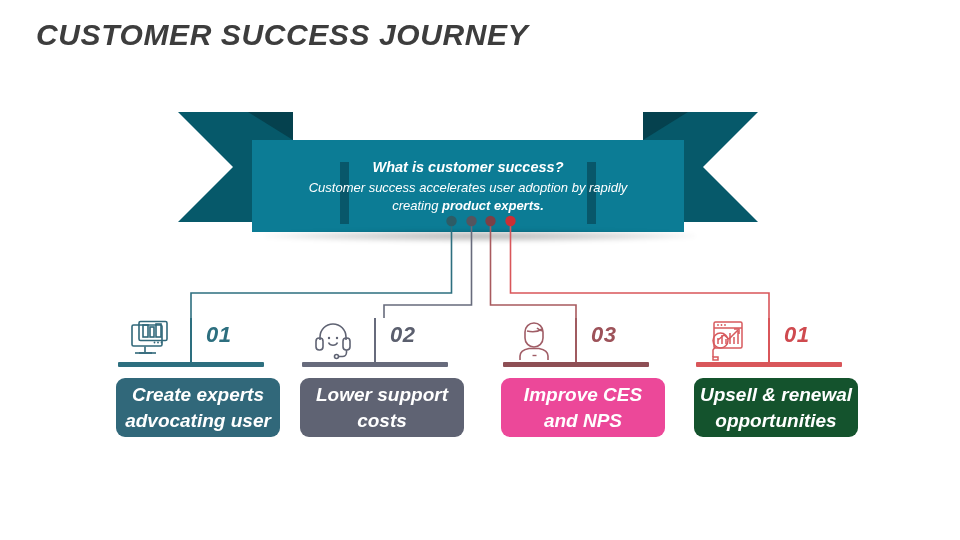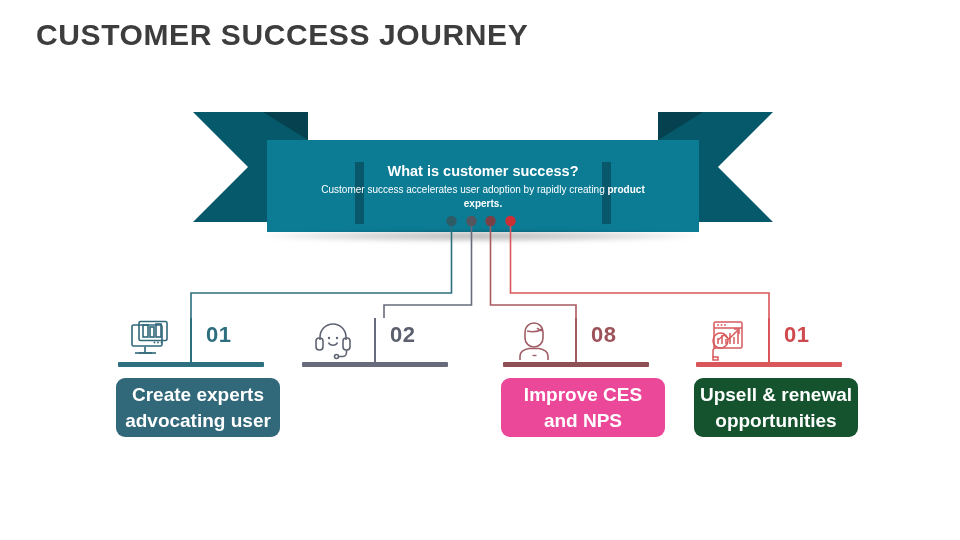--- a/index.html
+++ b/index.html
@@ -3,54 +3,54 @@
 <meta charset="utf-8">
 <style>
   html,body{margin:0;padding:0;}
   body{
     width:960px;height:540px;
     background:#ffffff;
     font-family:"Liberation Sans", sans-serif;
     overflow:hidden;
     position:relative;
   }
-  #stage{position:absolute;left:0;top:0;width:797px;height:540px;}
+  #stage{position:absolute;left:0;top:0;width:797px;height:540px;font-style:italic;}
 
   
   .page-title{
     position:absolute;left:36px;top:18px;
     font-size:30px;font-weight:bold;
     letter-spacing:.6px;
     color:#3d3d3d;
     white-space:nowrap;
   }
 
   
-  .ribbon{position:absolute;left:193px;top:112px;width:580px;height:120px;}
+  .ribbon{position:absolute;left:178px;top:112px;width:580px;height:120px;}
   .tail{position:absolute;top:0;width:115px;height:110px;background:#06596a;}
   .tail.left{left:0;clip-path:polygon(0 0,115px 0,115px 110px,0 110px,55px 55px);}
   .tail.right{right:0;clip-path:polygon(0 0,115px 0,60px 55px,115px 110px,0 110px);}
   .fold{position:absolute;top:0;width:45px;height:28px;background:#05414e;}
   .fold.left{left:70px;clip-path:polygon(0 0,45px 0,45px 28px);}
   .fold.right{right:70px;clip-path:polygon(0 0,45px 0,0 28px);}
   .panel{
     position:absolute;left:74px;top:28px;width:432px;height:92px;
     background:#0c7c95;
     box-sizing:border-box;
     display:flex;align-items:center;justify-content:center;
   }
   .accent-bar{position:absolute;top:22px;width:9px;height:62px;background:#08576a;}
   .accent-bar.l{left:88px;}
   .accent-bar.r{right:88px;}
   .panel-text{
     width:360px;text-align:center;color:#ffffff;
     line-height:1.32;position:relative;z-index:2;
   }
   .panel-head{font-size:14.5px;font-weight:bold;display:block;margin-bottom:2px;}
-  .panel-body{font-size:10px;display:block;}
+  .panel-body{font-size:13px;display:block;}
   .panel-body b{font-weight:bold;}
 
   .banner-shadow{
     position:absolute;left:265px;top:230px;width:430px;height:12px;
     background:radial-gradient(ellipse at center,rgba(0,0,0,.30) 0%,rgba(0,0,0,.10) 55%,rgba(0,0,0,0) 75%);
     filter:blur(2px);
   }
 
   
   #wires{position:absolute;left:0;top:0;width:960px;height:540px;}
@@ -152,35 +152,41 @@
           <circle cx="27" cy="20" r="1.2" fill="#5f6373" stroke="none"></circle>
           <path d="M18.5 24.5a5 5 0 0 0 9 0"></path>
           <path d="M36.5 32v2.5a4 4 0 0 1-4 4h-4"></path>
           <circle cx="26.5" cy="38.5" r="2"></circle>
         </svg>
       </div>
       <div class="vrule" style="background:#676b7c"></div>
       <div class="num" style="color:#5b5f6e">02</div>
     </div>
     <div class="underline" style="background:#676b7c"></div>
+    <div class="card" style="background:#5f6373">
+      <div>
+        <span>Lower support</span>
+        <span>costs</span>
+      </div>
+    </div>
   </div>
 
   <div class="col" style="left:493px">
     <div class="icon-row">
       <div class="ico">
         <svg viewBox="0 0 46 44" width="46" height="44" fill="none" stroke="#a05d66" stroke-width="1.6">
           <path d="M14 20v-6a9 9 0 0 1 18 0v6a9 9 0 0 1-18 0z"></path>
           <path d="M16 13c4 1 10 1.5 15-2"></path>
           <path d="M26 10c1.5 1.5 3.5 2.5 6 3"></path>
           <path d="M9 42v-4c0-4 4-6.5 9-7.5h10c5 1 9 3.5 9 7.5v4"></path>
           <path d="M21.5 37.5h4" stroke-width="1.4"></path>
         </svg>
       </div>
       <div class="vrule" style="background:#a05b60"></div>
-      <div class="num" style="color:#9d5259">08</div>
+      <div class="num" style="color:#9d5259">03</div>
     </div>
     <div class="underline" style="background:#8e4f55"></div>
     <div class="card" style="background:#ec4899">
       <div>
         <span>Improve CES</span>
         <span>and NPS</span>
       </div>
     </div>
   </div>
 

